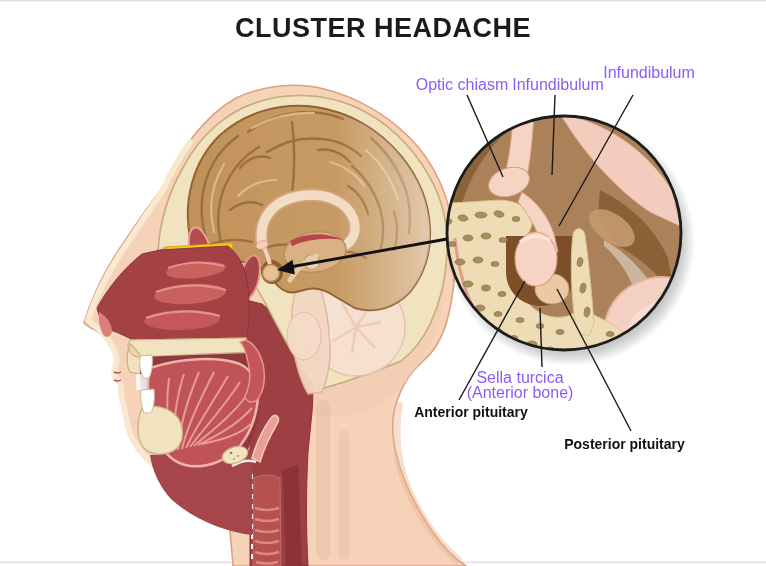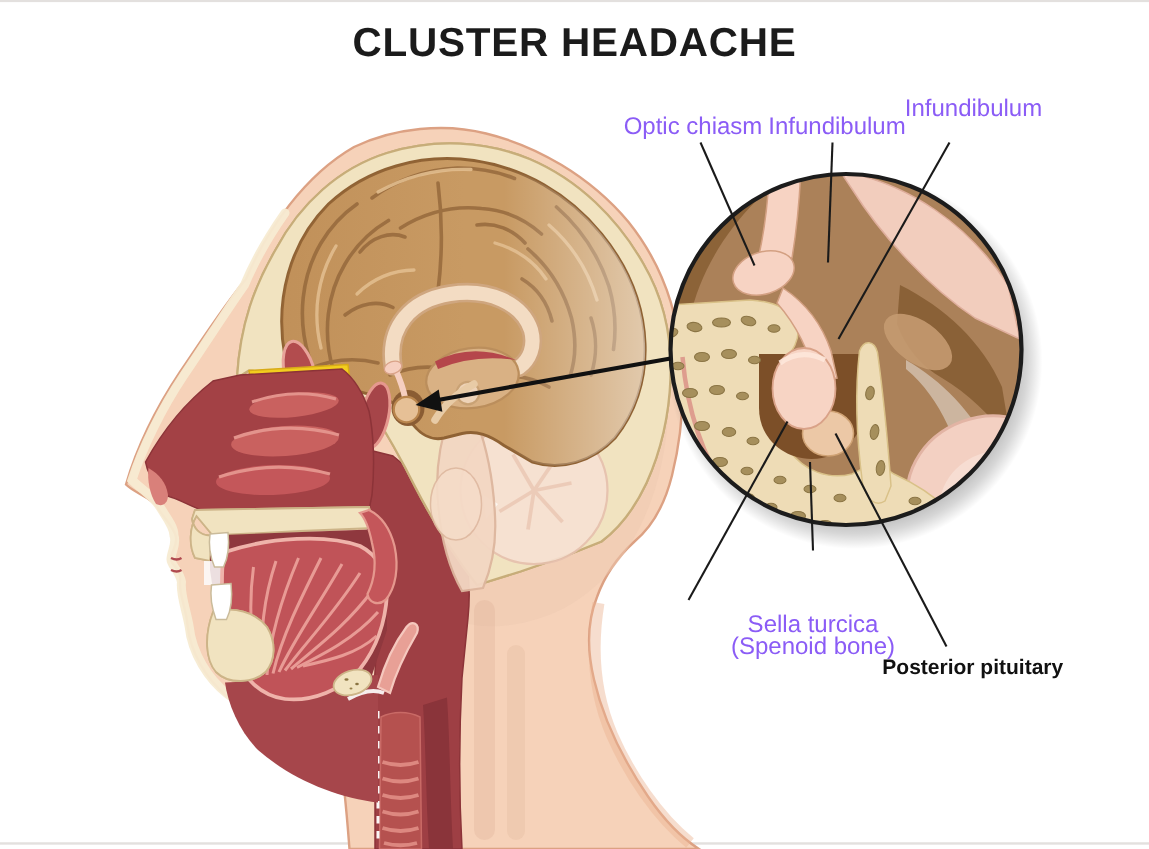--- a/index.html
+++ b/index.html
@@ -346,20 +346,21 @@
     <line x1="631" y1="431" x2="557" y2="289"></line>
   </g>
 </svg>
 
 <div class="title">CLUSTER HEADACHE</div>
 
 <div class="lbl" style="left:462px;top:77px;">Optic chiasm</div>
 <div class="lbl" style="left:558px;top:77px;">Infundibulum</div>
 <div class="lbl" style="left:649px;top:65px;">Infundibulum</div>
 
-<div class="lbl" style="left:542px;top:370px;margin-top:39px;">
+<div class="lbl" style="left:520px;top:370px;">
   <div>Sella turcica</div>
-  <div>(Spenoid bone)</div>
+  <div>(Anterior bone)</div>
 </div>
 
-<div class="lbl-bold" style="left:632px;top:436px;transform:translateX(-50%);padding-left:33px;">Posterior pituitary</div>
+<div class="lbl-bold" style="left:471px;top:404px;transform:translateX(-50%);">Anterior pituitary</div>
+<div class="lbl-bold" style="left:608px;top:436px;transform:translateX(-50%);padding-left:33px;">Posterior pituitary</div>
 
 </div>
 
 </body></html>

